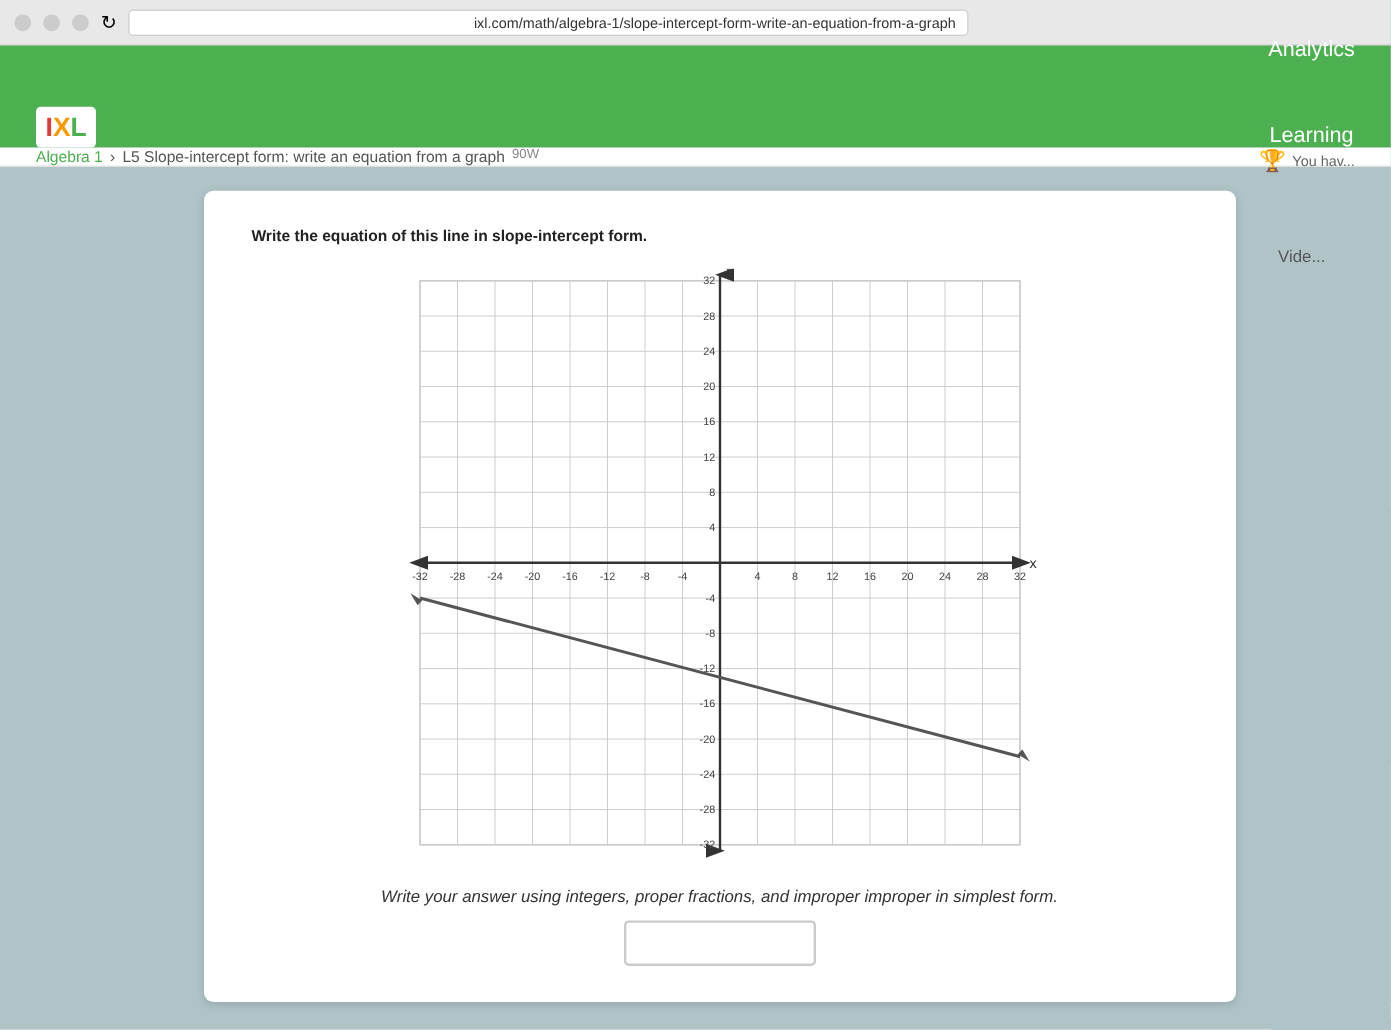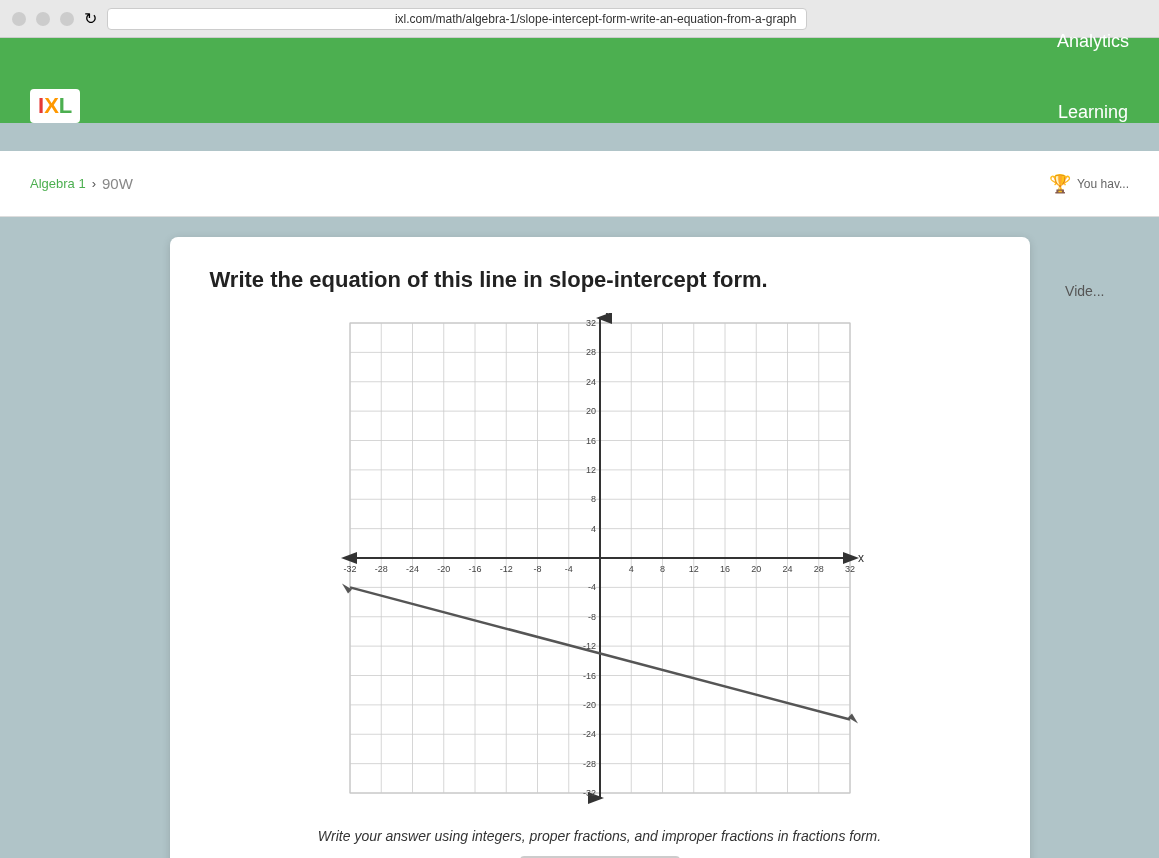--- a/index.html
+++ b/index.html
@@ -74,29 +74,28 @@
       font-weight: 500;
     }
     .header-nav a.active {
       border-bottom: 3px solid #ffffff;
       padding-bottom: 2px;
     }
 
     
     .breadcrumb-bar {
       background: white;
-      padding: 24px 30px;
+      padding: 0 30px;
       font-size: 13px;
       color: #555;
       display: flex;
-      align-items: center;
+      align-items: flex-start;
       gap: 6px;
       border-bottom: 1px solid #ddd;
       position: relative;
-      margin-top: 28px;
     }
     .breadcrumb-bar .reward-icon {
       position: absolute;
       right: 30px;
       display: flex;
       align-items: center;
       gap: 5px;
       font-size: 12px;
       color: #666;
     }
@@ -118,21 +117,21 @@
       border-radius: 8px;
       padding: 30px 40px;
       width: 860px;
       min-height: 640px;
       position: relative;
       box-shadow: 0 2px 8px rgba(0,0,0,0.15);
       margin-left: 40px;
     }
 
     .problem-title {
-      font-size: 22px;
+      font-size: 13px;
       font-weight: bold;
       color: #222;
       margin-bottom: 20px;
     }
 
     
     .graph-container {
       display: flex;
       justify-content: center;
       margin: 10px 0 15px 0;
@@ -193,21 +192,22 @@
     <a href="#">My IXL</a>
     <a href="#" class="active">Learning</a>
     <a href="#">Analytics</a>
     <a href="#">Learning</a>
   </div>
 </div>
 
 <div class="breadcrumb-bar">
   <span style="color:#4caf50;cursor:pointer;">Algebra 1</span>
   <span>›</span>
-  <span style="color:#888;font-size:15px;">90W</span>
+  <span style="cursor:pointer;">L5 Slope-intercept form: write an equation from a graph</span>
+  <span style="color:#888;font-size:11px;">90W</span>
   <div class="reward-icon">
     <span class="trophy-icon">🏆</span>
     <span>You hav...</span>
   </div>
 </div>
 
 <div class="main-content">
   <div class="problem-card">
 
     <div class="video-side-label">Vide...</div>
@@ -318,20 +318,20 @@
             <text x="266" y="13" font-size="9" fill="#444" text-anchor="end">32</text>
           </g>
         <g id="data-line">
             <line x1="20" y1="274.375" x2="520" y2="406.5625" stroke="#555" stroke-width="2.5"></line>
             <polygon points="12,270.375 22,276.375 18,280.375" fill="#555"></polygon>
             <polygon points="528,410.5625 518,404.5625 522,400.5625" fill="#555"></polygon>
           </g>
       </svg>
     </div>
 
-    <div class="answer-instruction">Write your answer using integers, proper fractions, and improper fractions in fractions form.</div>
+    <div class="answer-instruction">Write your answer using integers, proper fractions, and improper improper in simplest form.</div>
 
     <div class="answer-input-row">
       <input type="text" class="answer-input" placeholder="" style="">
     </div>
 
   </div>
 </div>
 
 </body></html>

